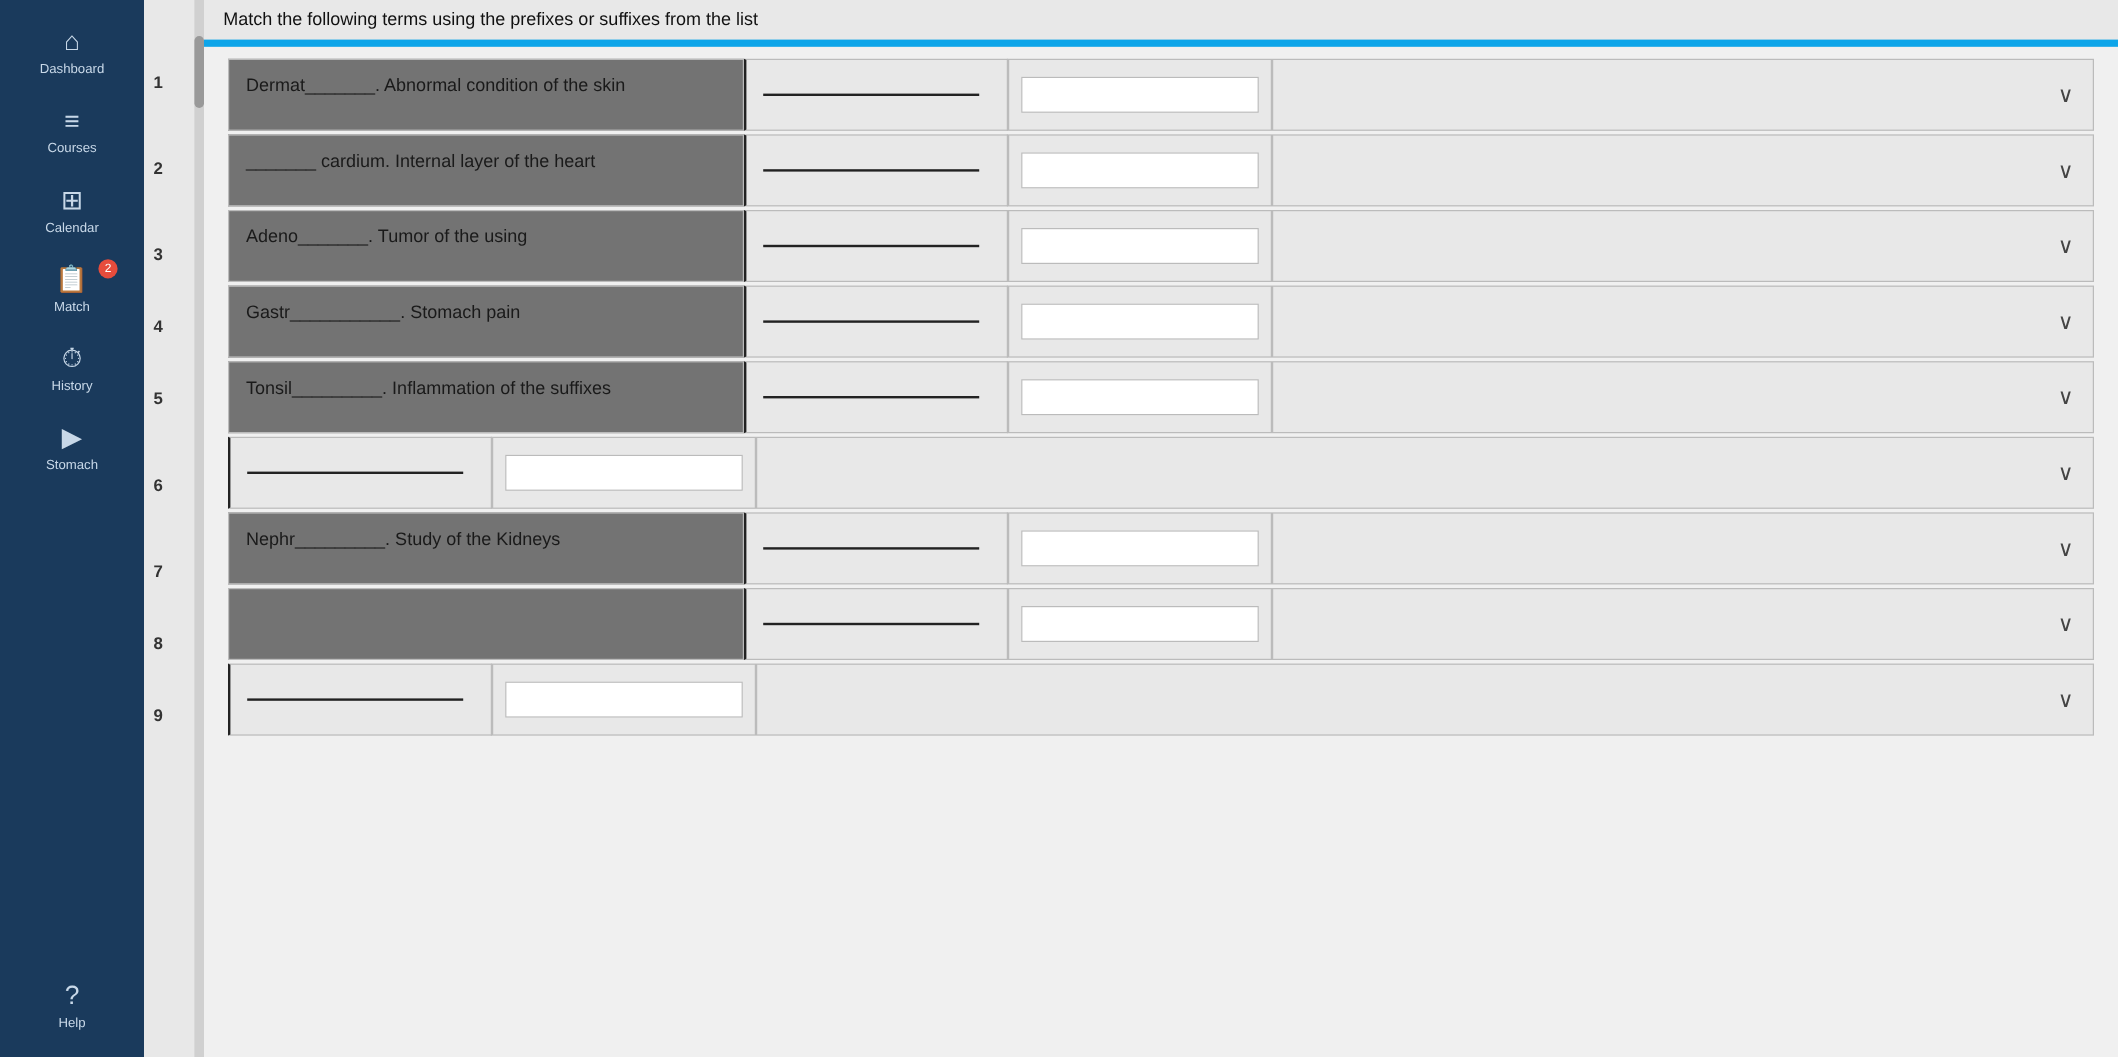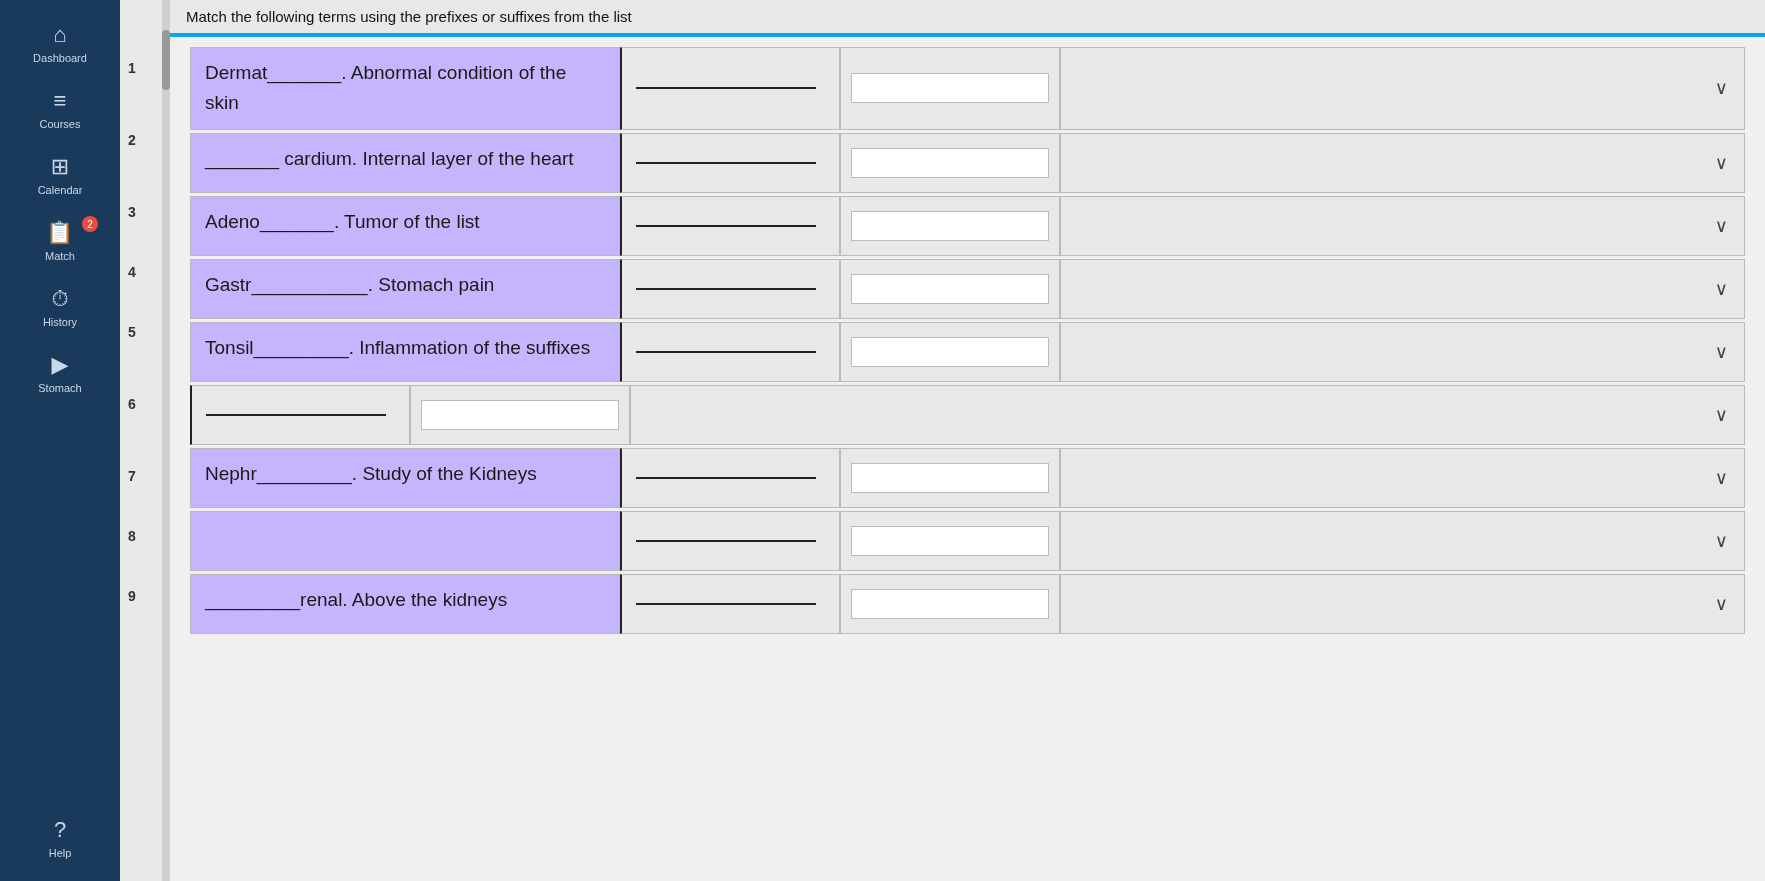--- a/index.html
+++ b/index.html
@@ -110,24 +110,24 @@
     .full-row {
       display: flex;
       align-items: stretch;
       margin-bottom: 3px;
       min-height: 60px;
     }
 
     .q-part {
       width: 430px;
       min-width: 430px;
-      background: #c4b5fd;
+      background: #737373;
       border: 1px solid #bbb;
       padding: 10px 14px;
-      font-size: 19px;
+      font-size: 15px;
       color: #1a1a1a;
       line-height: 1.6;
     }
 
     .blank-part {
       width: 220px;
       min-width: 220px;
       background: #e8e8e8;
       border: 1px solid #bbb;
       border-left: 2px solid #222;
@@ -179,21 +179,21 @@
       cursor: pointer;
       font-size: 18px;
       color: #444;
     }
 
     .top-bar {
       background: #e8e8e8;
       padding: 8px 16px 8px 16px;
       font-size: 15px;
       color: #111;
-      border-bottom: 4px solid #0ea5e9;
+      border-bottom: 6px solid #0ea5e9;
     }
   </style>
 </head>
 <body>
 
 <div class="sidebar">
   <div class="sidebar-item">
     <span class="icon">⌂</span>
     <span class="label">Dashboard</span>
   </div>
@@ -296,21 +296,21 @@
       </div>
       <div class="chevron-part">
         <button class="chevron-btn">
           <span>∨</span>
         </button>
       </div>
     </div>
 
     <div class="full-row">
       <div class="q-part">
-        <span>Adeno_______. Tumor of the list</span>
+        <span>Adeno_______. Tumor of the using</span>
       </div>
       <div class="blank-part">
         <span class="blank-line"></span>
       </div>
       <div class="input-part">
         <input type="text" class="text-input" style="">
       </div>
       <div class="chevron-part">
         <button class="chevron-btn">
           <span>∨</span>
@@ -394,23 +394,20 @@
         <input type="text" class="text-input" style="">
       </div>
       <div class="chevron-part">
         <button class="chevron-btn">
           <span>∨</span>
         </button>
       </div>
     </div>
 
     <div class="full-row">
-      <div class="q-part">
-        <span>_________renal. Above the kidneys</span>
-      </div>
       <div class="blank-part">
         <span class="blank-line"></span>
       </div>
       <div class="input-part">
         <input type="text" class="text-input" style="">
       </div>
       <div class="chevron-part">
         <button class="chevron-btn">
           <span>∨</span>
         </button>

